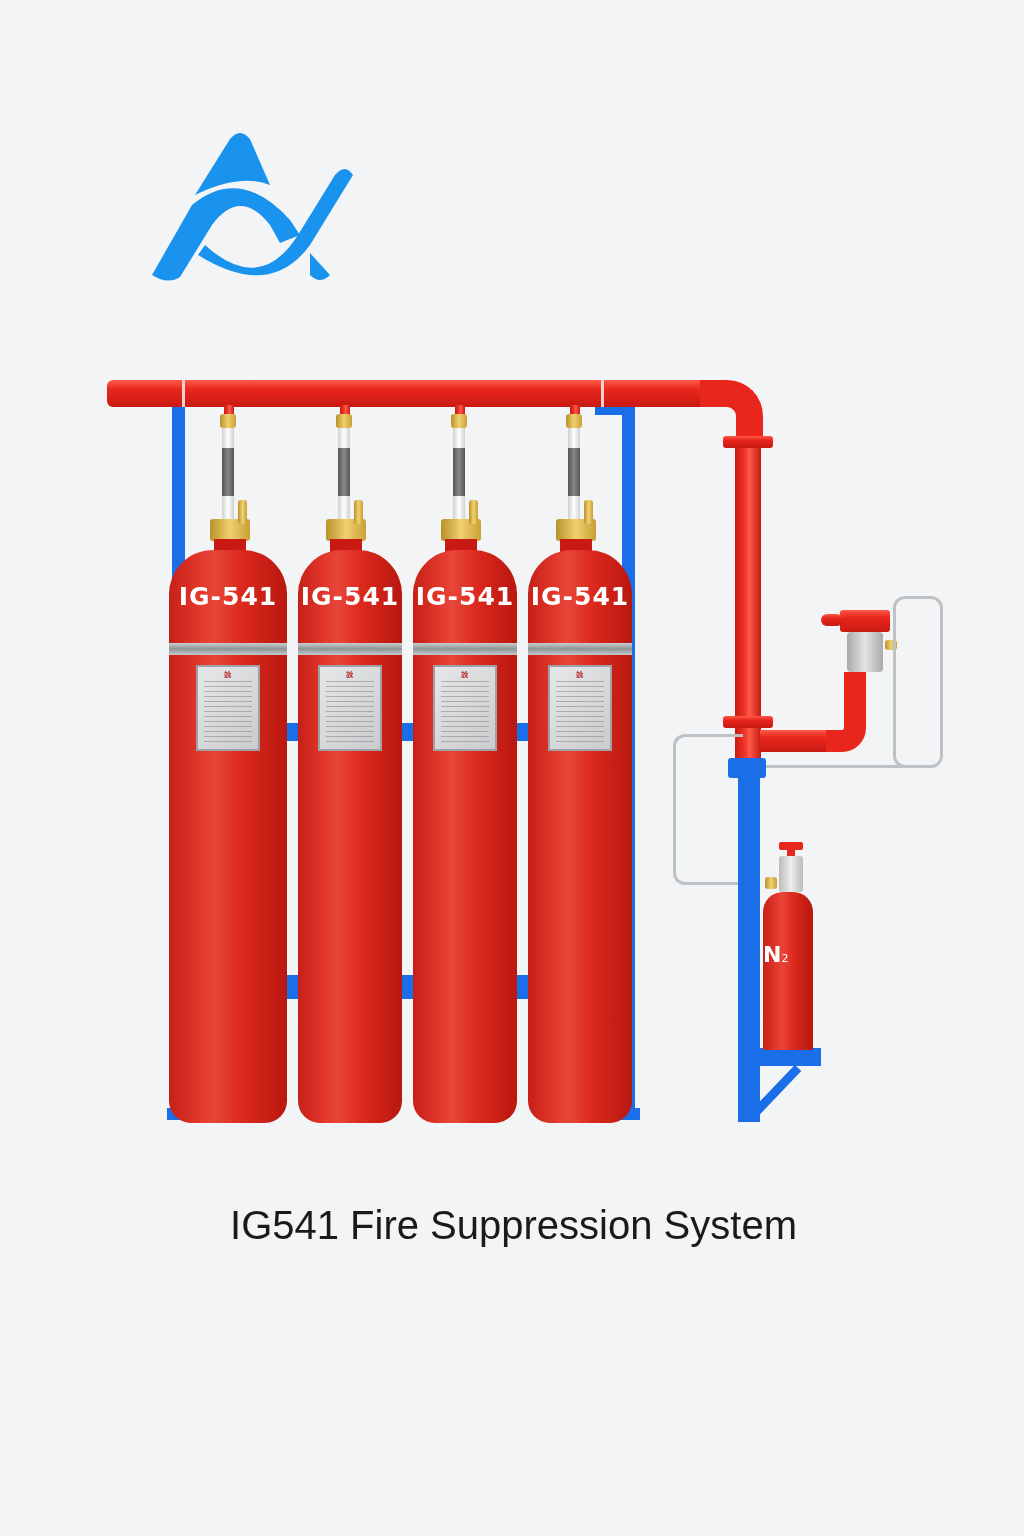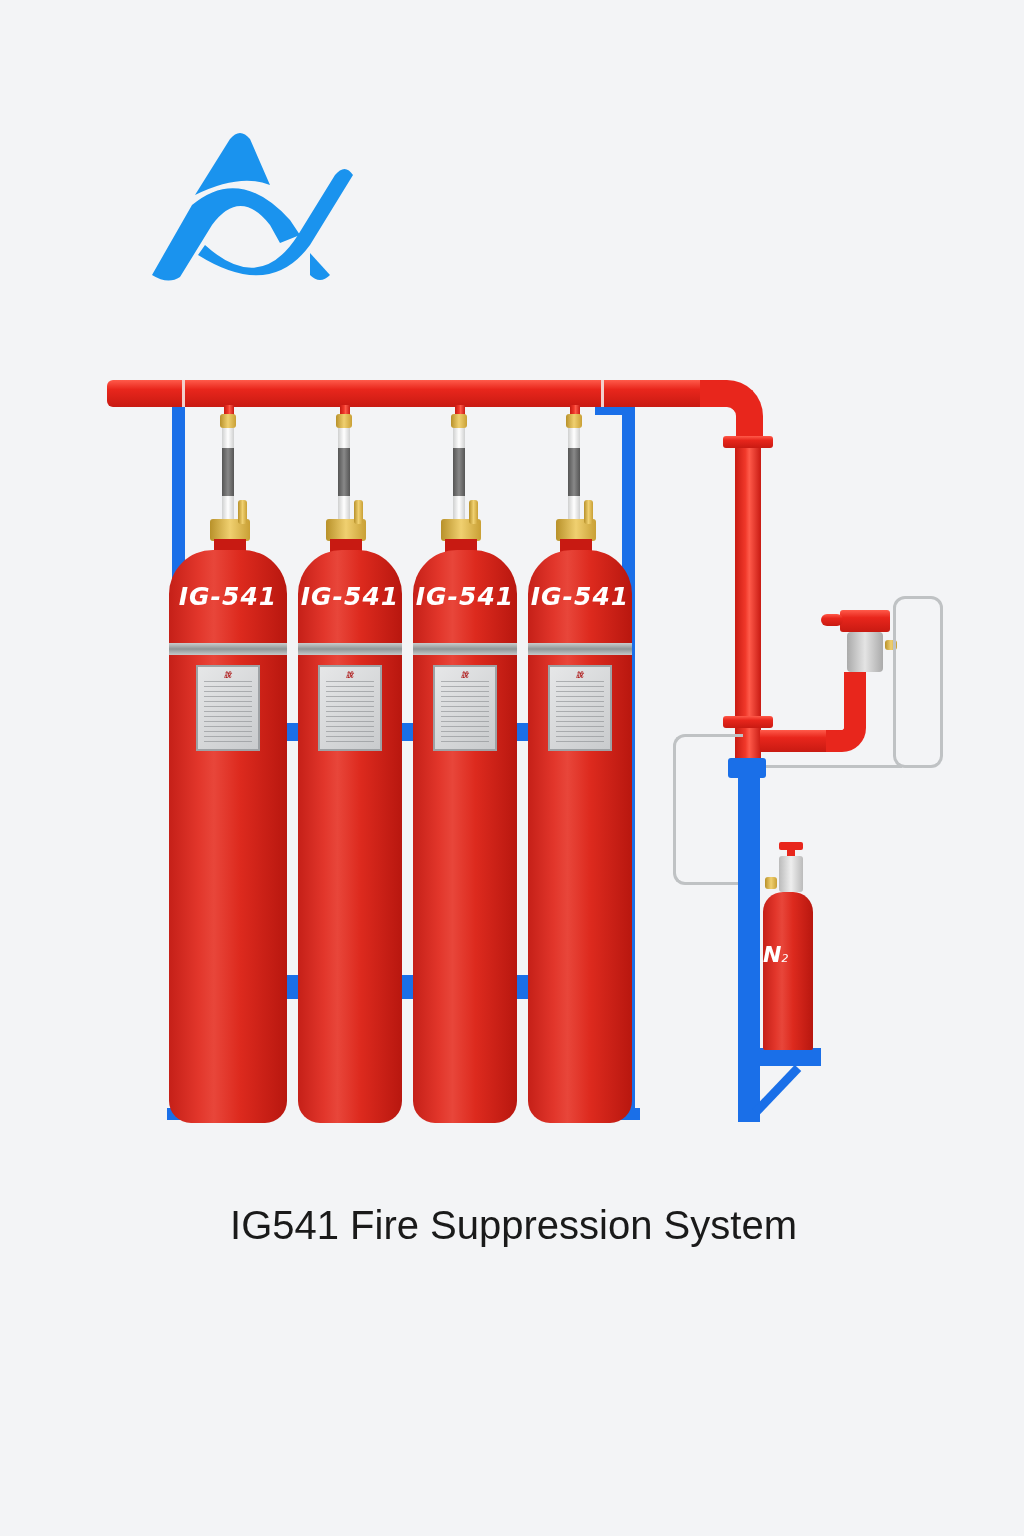--- a/index.html
+++ b/index.html
@@ -1,21 +1,21 @@
 <!DOCTYPE html>
 <html><head>
 <meta charset="utf-8">
 <style>
   html,body{margin:0;padding:0;}
   body{width:1024px;height:1536px;background:#f3f4f6;position:relative;overflow:hidden;font-family:"Liberation Sans",sans-serif;}
   .abs{position:absolute;}
   .pipe-red{background:linear-gradient(180deg,#ff5a4a 0%,#e8261c 35%,#c81a12 100%);}
   .pipe-red-v{background:linear-gradient(90deg,#c81a12 0%,#f0382a 40%,#ff5a4a 55%,#c81a12 100%);}
   .blue{background:#1a6fe8;}
-  .cyl{background:linear-gradient(90deg,#c52018 0%,#e2362b 25%,#e8463a 38%,#dd2a1e 60%,#b8170f 100%);border-radius:44px 44px 22px 22px;font-style:italic;}
+  .cyl{background:linear-gradient(90deg,#c52018 0%,#e2362b 25%,#e8463a 38%,#dd2a1e 60%,#b8170f 100%);border-radius:44px 44px 22px 22px;}
   .cyl-label{position:absolute;top:32px;left:0;right:0;text-align:center;color:#fff;font-weight:bold;font-size:25px;letter-spacing:1px;font-family:"DejaVu Sans",sans-serif;}
   .band{position:absolute;top:93px;left:0;right:0;height:12px;background:linear-gradient(180deg,#c9cdcd,#8f9596,#c5c9c9);}
   .plate{position:absolute;top:115px;left:50%;transform:translateX(-50%);width:64px;height:86px;background:linear-gradient(135deg,#e6e7e8,#c9cbcd);border:2px solid #9ea2a5;box-sizing:border-box;}
   .plate-title{position:absolute;top:3px;left:0;right:0;text-align:center;color:#b02020;font-size:7px;font-weight:bold;}
   .plate-lines{position:absolute;top:14px;left:6px;right:6px;bottom:6px;background:repeating-linear-gradient(180deg,#8a8d90 0,#8a8d90 1px,transparent 1px,transparent 5px);opacity:.6;}
   .valve{background:linear-gradient(90deg,#b8912a,#f0d070,#c9a035);border-radius:3px;}
   .hose{background:linear-gradient(90deg,#555,#888,#555);}
   .hose-end{background:linear-gradient(90deg,#cfd0d0,#fff,#cfd0d0);}
   .gray-line{border:3px solid #bfc2c4;box-sizing:border-box;}
   .title{position:absolute;top:1203px;left:3px;right:0;text-align:center;font-size:40px;color:#1a1a1a;font-family:"Liberation Sans",sans-serif;}

